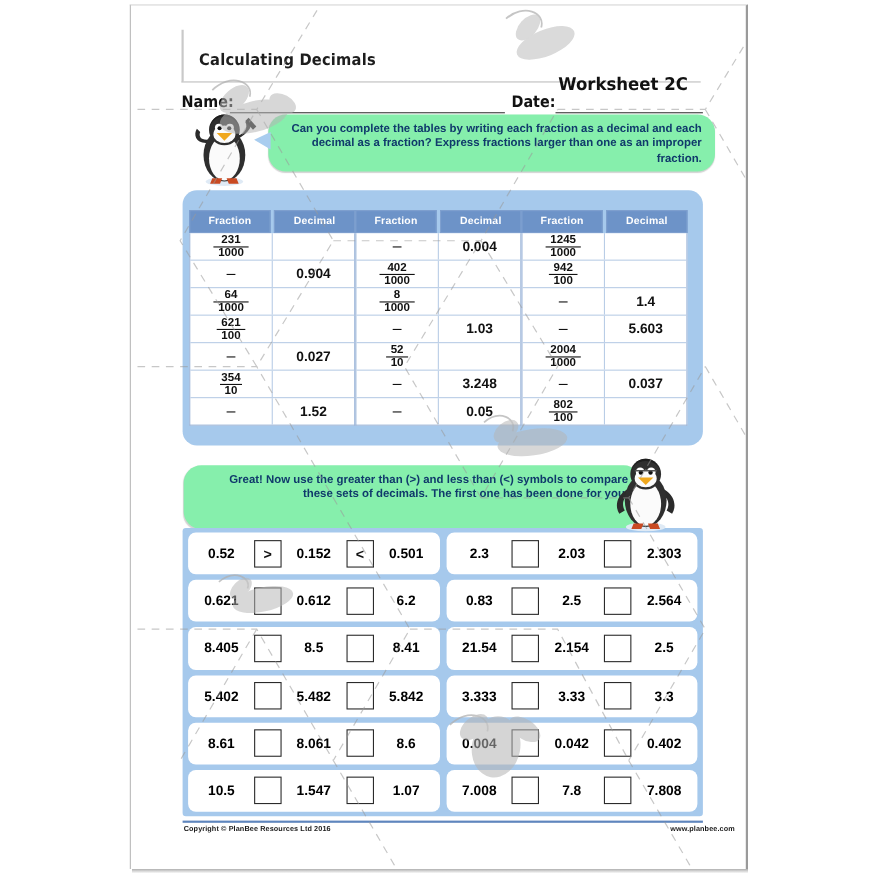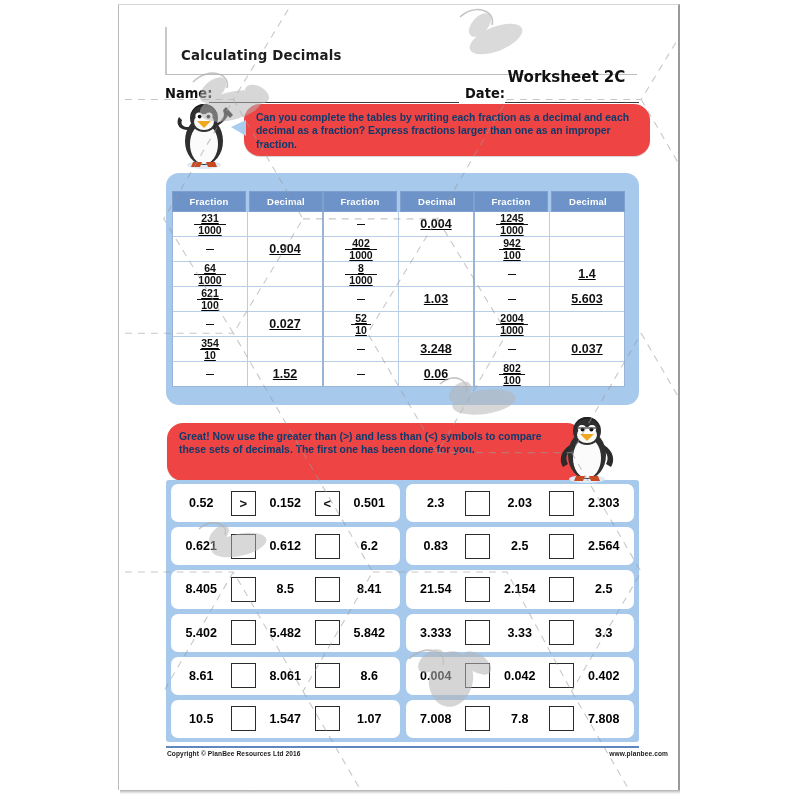--- a/index.html
+++ b/index.html
@@ -65,27 +65,27 @@
     position:absolute;
     font-family:"DejaVu Sans", sans-serif;
     font-weight:bold;font-size:14.5px;color:#111;
     transform:scaleX(.9);transform-origin:left center;
   }
   .nd-line{position:absolute;height:0;border-bottom:1.6px solid #3a3a3a;}
 
   
   .bubble{
     position:absolute;
-    background:#ef4444;
+    background:#86efac;
     border-radius:16px;
     color:#103a6b;
     font-weight:bold;
     font-size:10.4px;
     line-height:13.4px;
-    text-align:left;
+    text-align:right;
     padding:7px 12px;
     box-sizing:border-box;
     box-shadow:0 1px 1px rgba(0,0,0,.18);
   }
   .bubble:after{
     content:"";position:absolute;
     width:0;height:0;
   }
   #bubble1{left:125px;top:99px;width:406px;height:52px;}
   #bubble1:after{
@@ -134,21 +134,20 @@
     background:#ffffff;
     border:1px solid #9ab4d8;
     border-top:none;
     box-sizing:border-box;
     display:flex;flex-direction:column;
   }
   .ft-row{
     flex:1;
     display:flex;
     border-bottom:1px solid #b9cde6;
-    text-decoration:underline;
   }
   .ft-row:last-child{border-bottom:none;}
   .ft-cell{
     flex:1;
     display:flex;align-items:center;justify-content:center;
     font-weight:bold;font-size:11.5px;color:#111;
     box-sizing:border-box;
   }
   .ft-cell.left{border-right:1px solid #b9cde6;}
   .frac{
@@ -415,21 +414,21 @@
               </div>
             </div>
           <div class="ft-row">
               <div class="ft-cell left">
                 <span class="frac">
                   <span class="num"></span>
                   <span class="den"></span>
                 </span>
               </div>
               <div class="ft-cell">
-                <span class="dec">0.06</span>
+                <span class="dec">0.05</span>
               </div>
             </div>
         </div>
       </div>
 
       <div class="ftable">
         <div class="ft-head">
           <div class="hc">Fraction</div>
           <div class="hc">Decimal</div>
         </div>

